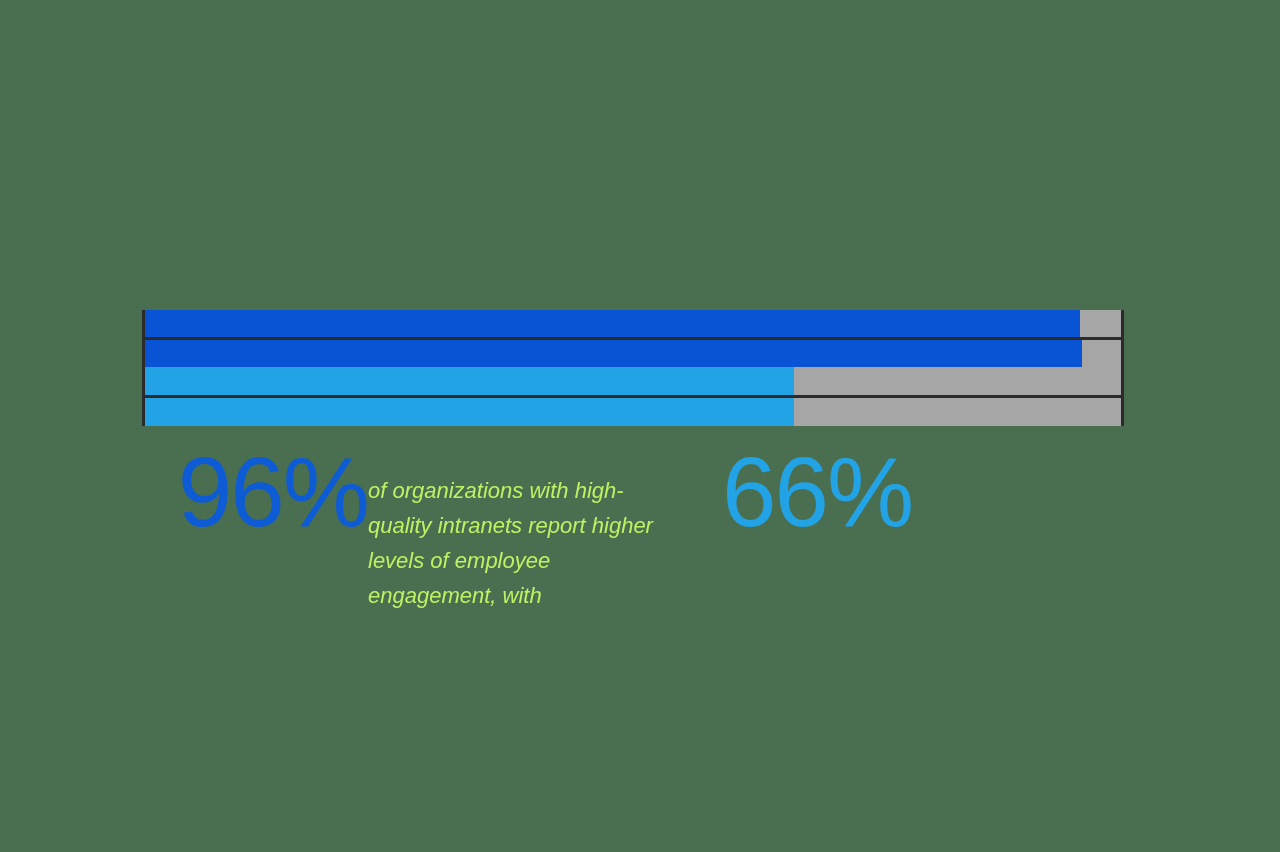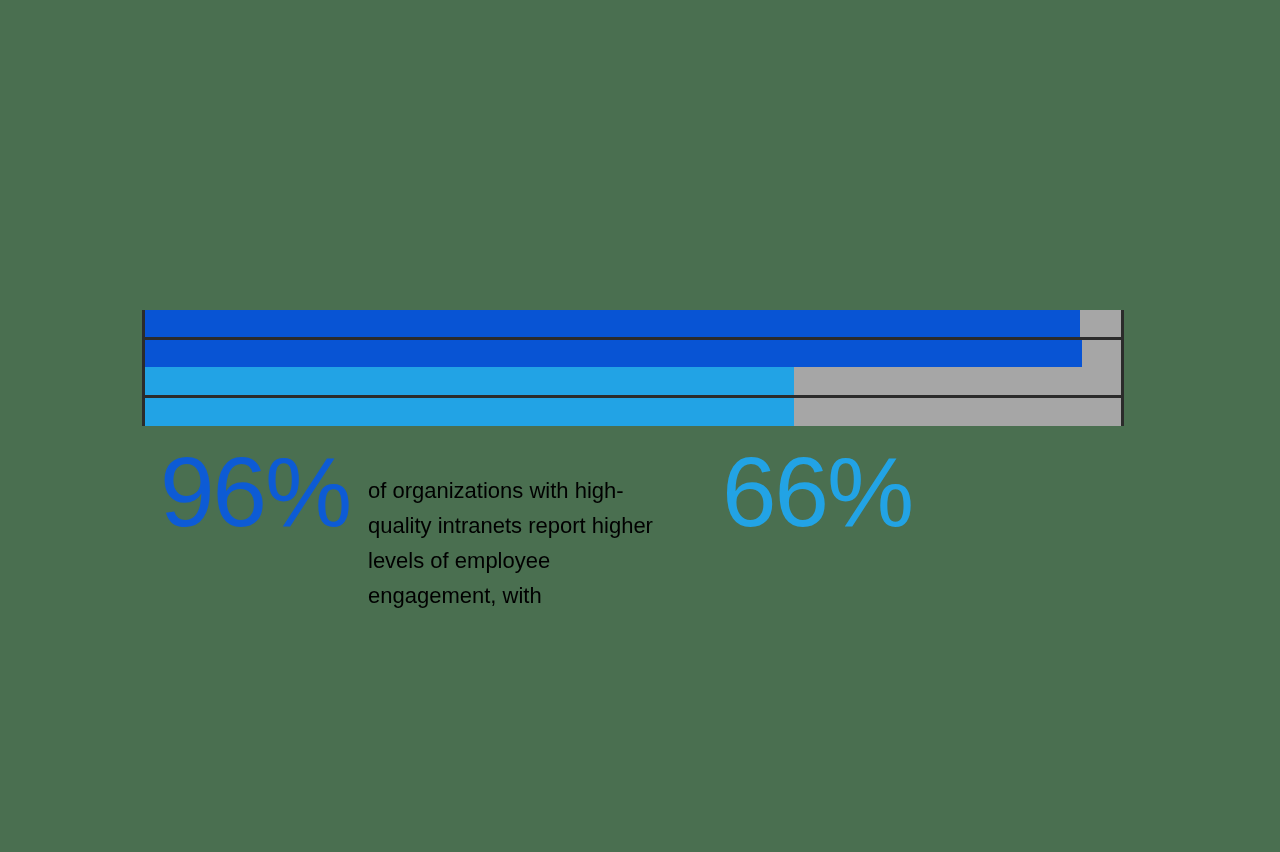--- a/index.html
+++ b/index.html
@@ -66,23 +66,24 @@
     letter-spacing: -2px;
     white-space: nowrap;
     margin-top: -8px;
   }
   .stat-number.primary   { color: #0d5bd5; width: 226px; text-align: center; }
   .stat-number.secondary { color: #22a3e5; width: 190px; }
 
   .stat-text {
     font-size: 22px;
     line-height: 35px;
-    color: #000000;
+    color: #bef264;
     font-weight: 400;
     padding-top: 18px;
+    font-style: italic;
   }
   .stat-text.wide   { width: 290px; }
   .stat-text.narrow { width: 200px; }
 </style>
 </head>
 <body style="background: rgb(74, 111, 80);">
 
 <div id="chart-area">
 
   <div class="bar-row r1" style="background: rgb(166, 166, 166); border-left-color: rgb(43, 43, 43); border-right-color: rgb(43, 43, 43);">
@@ -99,21 +100,21 @@
 
   <div class="bar-row r4" style="background: rgb(166, 166, 166); border-left-color: rgb(43, 43, 43); border-right-color: rgb(43, 43, 43);">
     <div class="bar-fill" style="width:66.5%; background:#22a3e5;"></div>
   </div>
 
 </div>
 
 <div id="stats">
 
   <div class="stat-block first">
-    <div class="stat-number primary" style="color: rgb(13, 91, 213);">96%</div>
+    <div class="stat-number primary" style="color: rgb(13, 91, 213); text-align: right;">96%</div>
     <div class="stat-text wide">of organizations with high-quality intranets report higher levels of employee engagement, with</div>
   </div>
 
   <div class="stat-block">
     <div class="stat-number secondary" style="color: rgb(34, 163, 229);">66%</div>
   </div>
 
 </div>
 
 </body></html>

